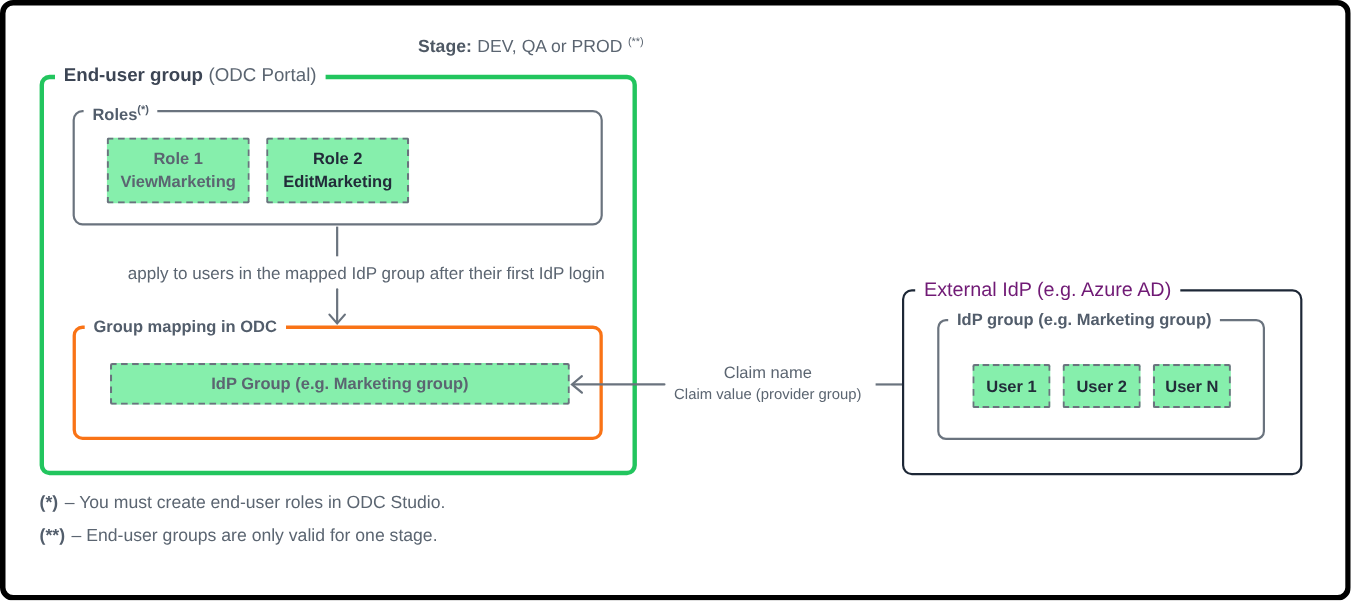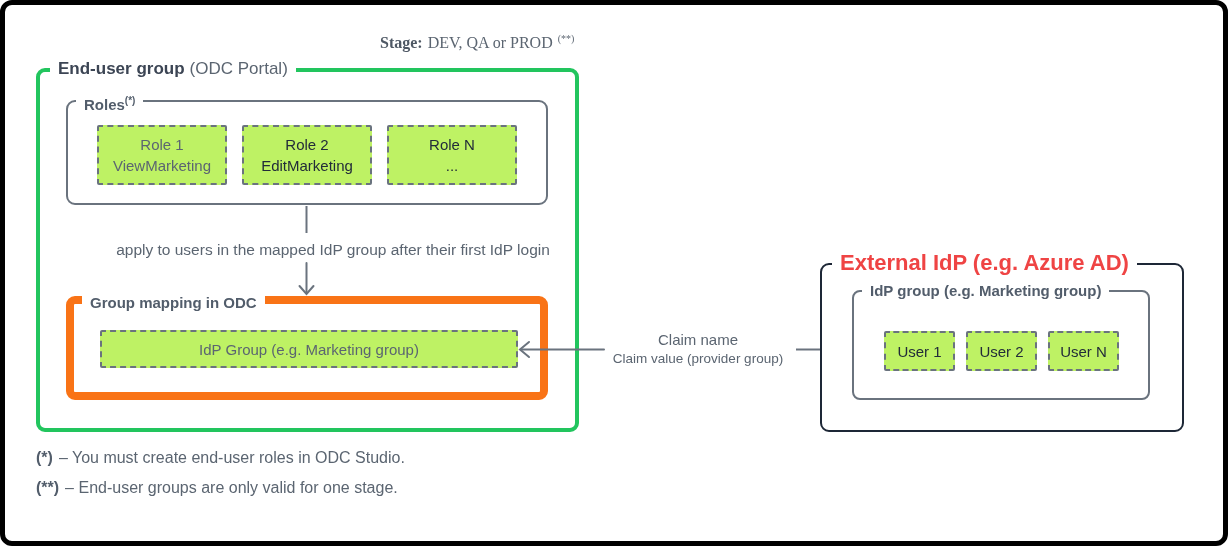--- a/index.html
+++ b/index.html
@@ -11,46 +11,46 @@
     position:absolute;inset:0;border:5px solid #000;border-radius:12px;
     pointer-events:none;z-index:40;
   }
   .abs{position:absolute;box-sizing:border-box;}
   
   .gray-t{color:#5B6571;}
   .dark-t{color:#222C39;}
   .bold-gray{color:#525D6B;font-weight:bold;}
   sup.ref{font-size:10px;vertical-align:6px;letter-spacing:0;}
   
-  .stage{left:380px;top:33px;font-size:16px;font-family:Liberation Serif, serif;}
+  .stage{left:380px;top:33px;font-size:16px;}
   .stage .lbl{font-weight:bold;color:#4E5864;}
   .stage .val{color:#5B6571;margin-left:5px;}
   
   .gbox{border-radius:9px;}
   .gbox .legend{
     position:absolute;top:-12px;background:#fff;padding:0 8px;white-space:nowrap;
     line-height:22px;
   }
   .red-box{left:36px;top:68px;width:543px;height:364px;border:4px solid #22c55e;}
   .red-box .legend{left:10px;top:-14px;font-size:17px;}
   .red-box .legend .t1{font-weight:bold;color:#3C4554;}
   .red-box .legend .t2{color:#5B6571;margin-left:5px;}
   .roles-box{left:66px;top:100px;width:482px;height:105px;border:2px solid #6A737E;}
   .roles-box .legend{left:8px;font-size:15px;}
-  .map-box{left:66px;top:296px;width:482px;height:104px;border:8px solid #f97316;}
+  .map-box{left:66px;top:296px;width:482px;height:104px;border:3px solid #f97316;}
   .map-box .legend{left:8px;font-size:15px;}
   .ext-box{left:820px;top:263px;width:364px;height:169px;border:2px solid #1D2736;}
-  .ext-box .legend{left:10px;top:-13px;font-size:22px;font-weight:bold;color:#ef4444;}
+  .ext-box .legend{left:10px;top:-13px;font-size:18px;font-weight:normal;color:#701a75;}
   .idpg-box{left:852px;top:290px;width:298px;height:110px;border:2px solid #6A737E;border-radius:8px;}
   .idpg-box .legend{left:8px;font-size:15px;}
   
   .chip{
     border:2px dashed #6A737E;border-radius:2px;display:flex;flex-direction:column;
     align-items:center;justify-content:center;font-size:15px;line-height:21px;
-    text-align:center;background:#bef264;
+    text-align:center;background:#86efac;font-weight:bold;
   }
   .role-chip{top:125px;width:130px;height:60px;}
   .user-chip{top:331px;width:71px;height:40px;color:#222C39;}
   .idp-chip{left:100px;top:330px;width:418px;height:38px;color:#5B6571;}
   
   .apply{left:36px;top:241px;width:594px;text-align:center;font-size:15.5px;color:#5B6571;}
   .claim{left:598px;top:330px;width:200px;text-align:center;color:#5B6571;}
   .claim .c1{font-size:15px;line-height:19px;}
   .claim .c2{font-size:13.5px;line-height:19px;}
   .foot{left:36px;font-size:16px;color:#5B6571;}
@@ -79,24 +79,20 @@
     </div>
   </div>
 
   <div class="abs chip role-chip gray-t" style="left:97px;">
     <div>Role 1</div>
     <div>ViewMarketing</div>
   </div>
   <div class="abs chip role-chip dark-t" style="left:242px;">
     <div>Role 2</div>
     <div>EditMarketing</div>
-  </div>
-  <div class="abs chip role-chip dark-t" style="left:387px;">
-    <div>Role N</div>
-    <div>...</div>
   </div>
 
   <div class="abs apply">apply to users in the mapped IdP group after their first IdP login</div>
 
   <div class="abs gbox map-box">
     <div class="legend bold-gray">Group mapping in ODC</div>
   </div>
   <div class="abs chip idp-chip">IdP Group (e.g. Marketing group)</div>
 
   <div class="abs claim">

